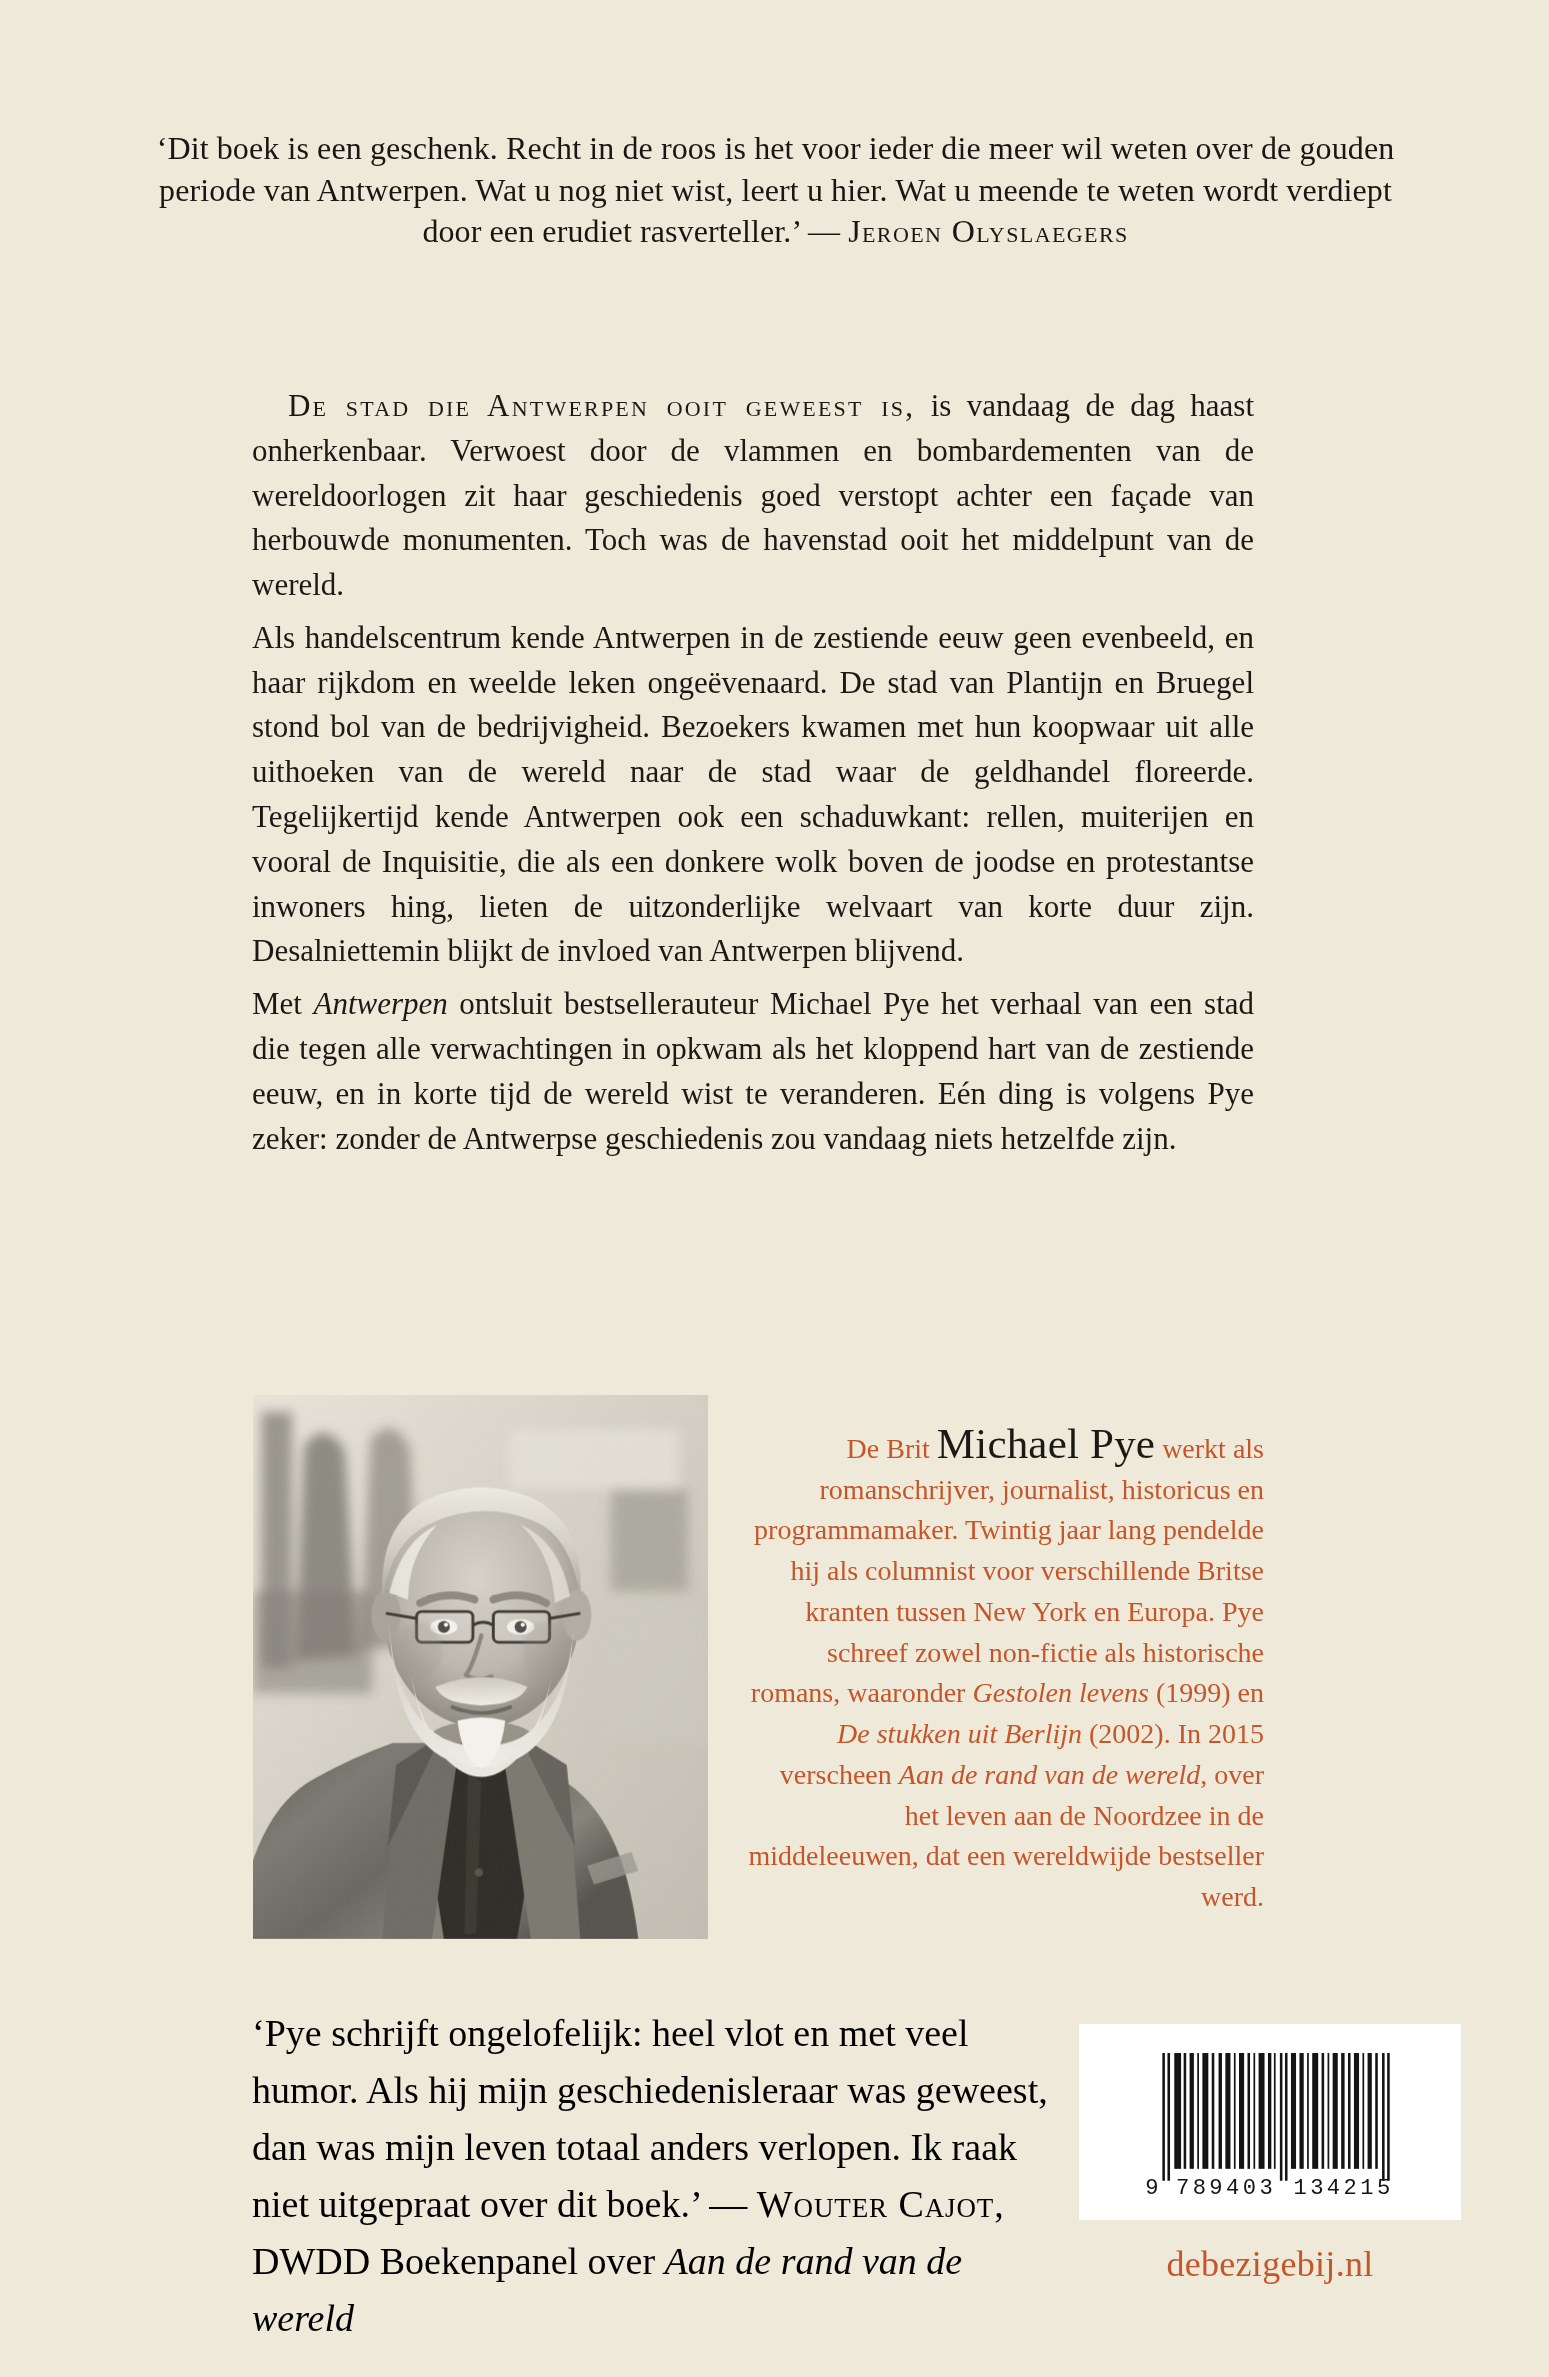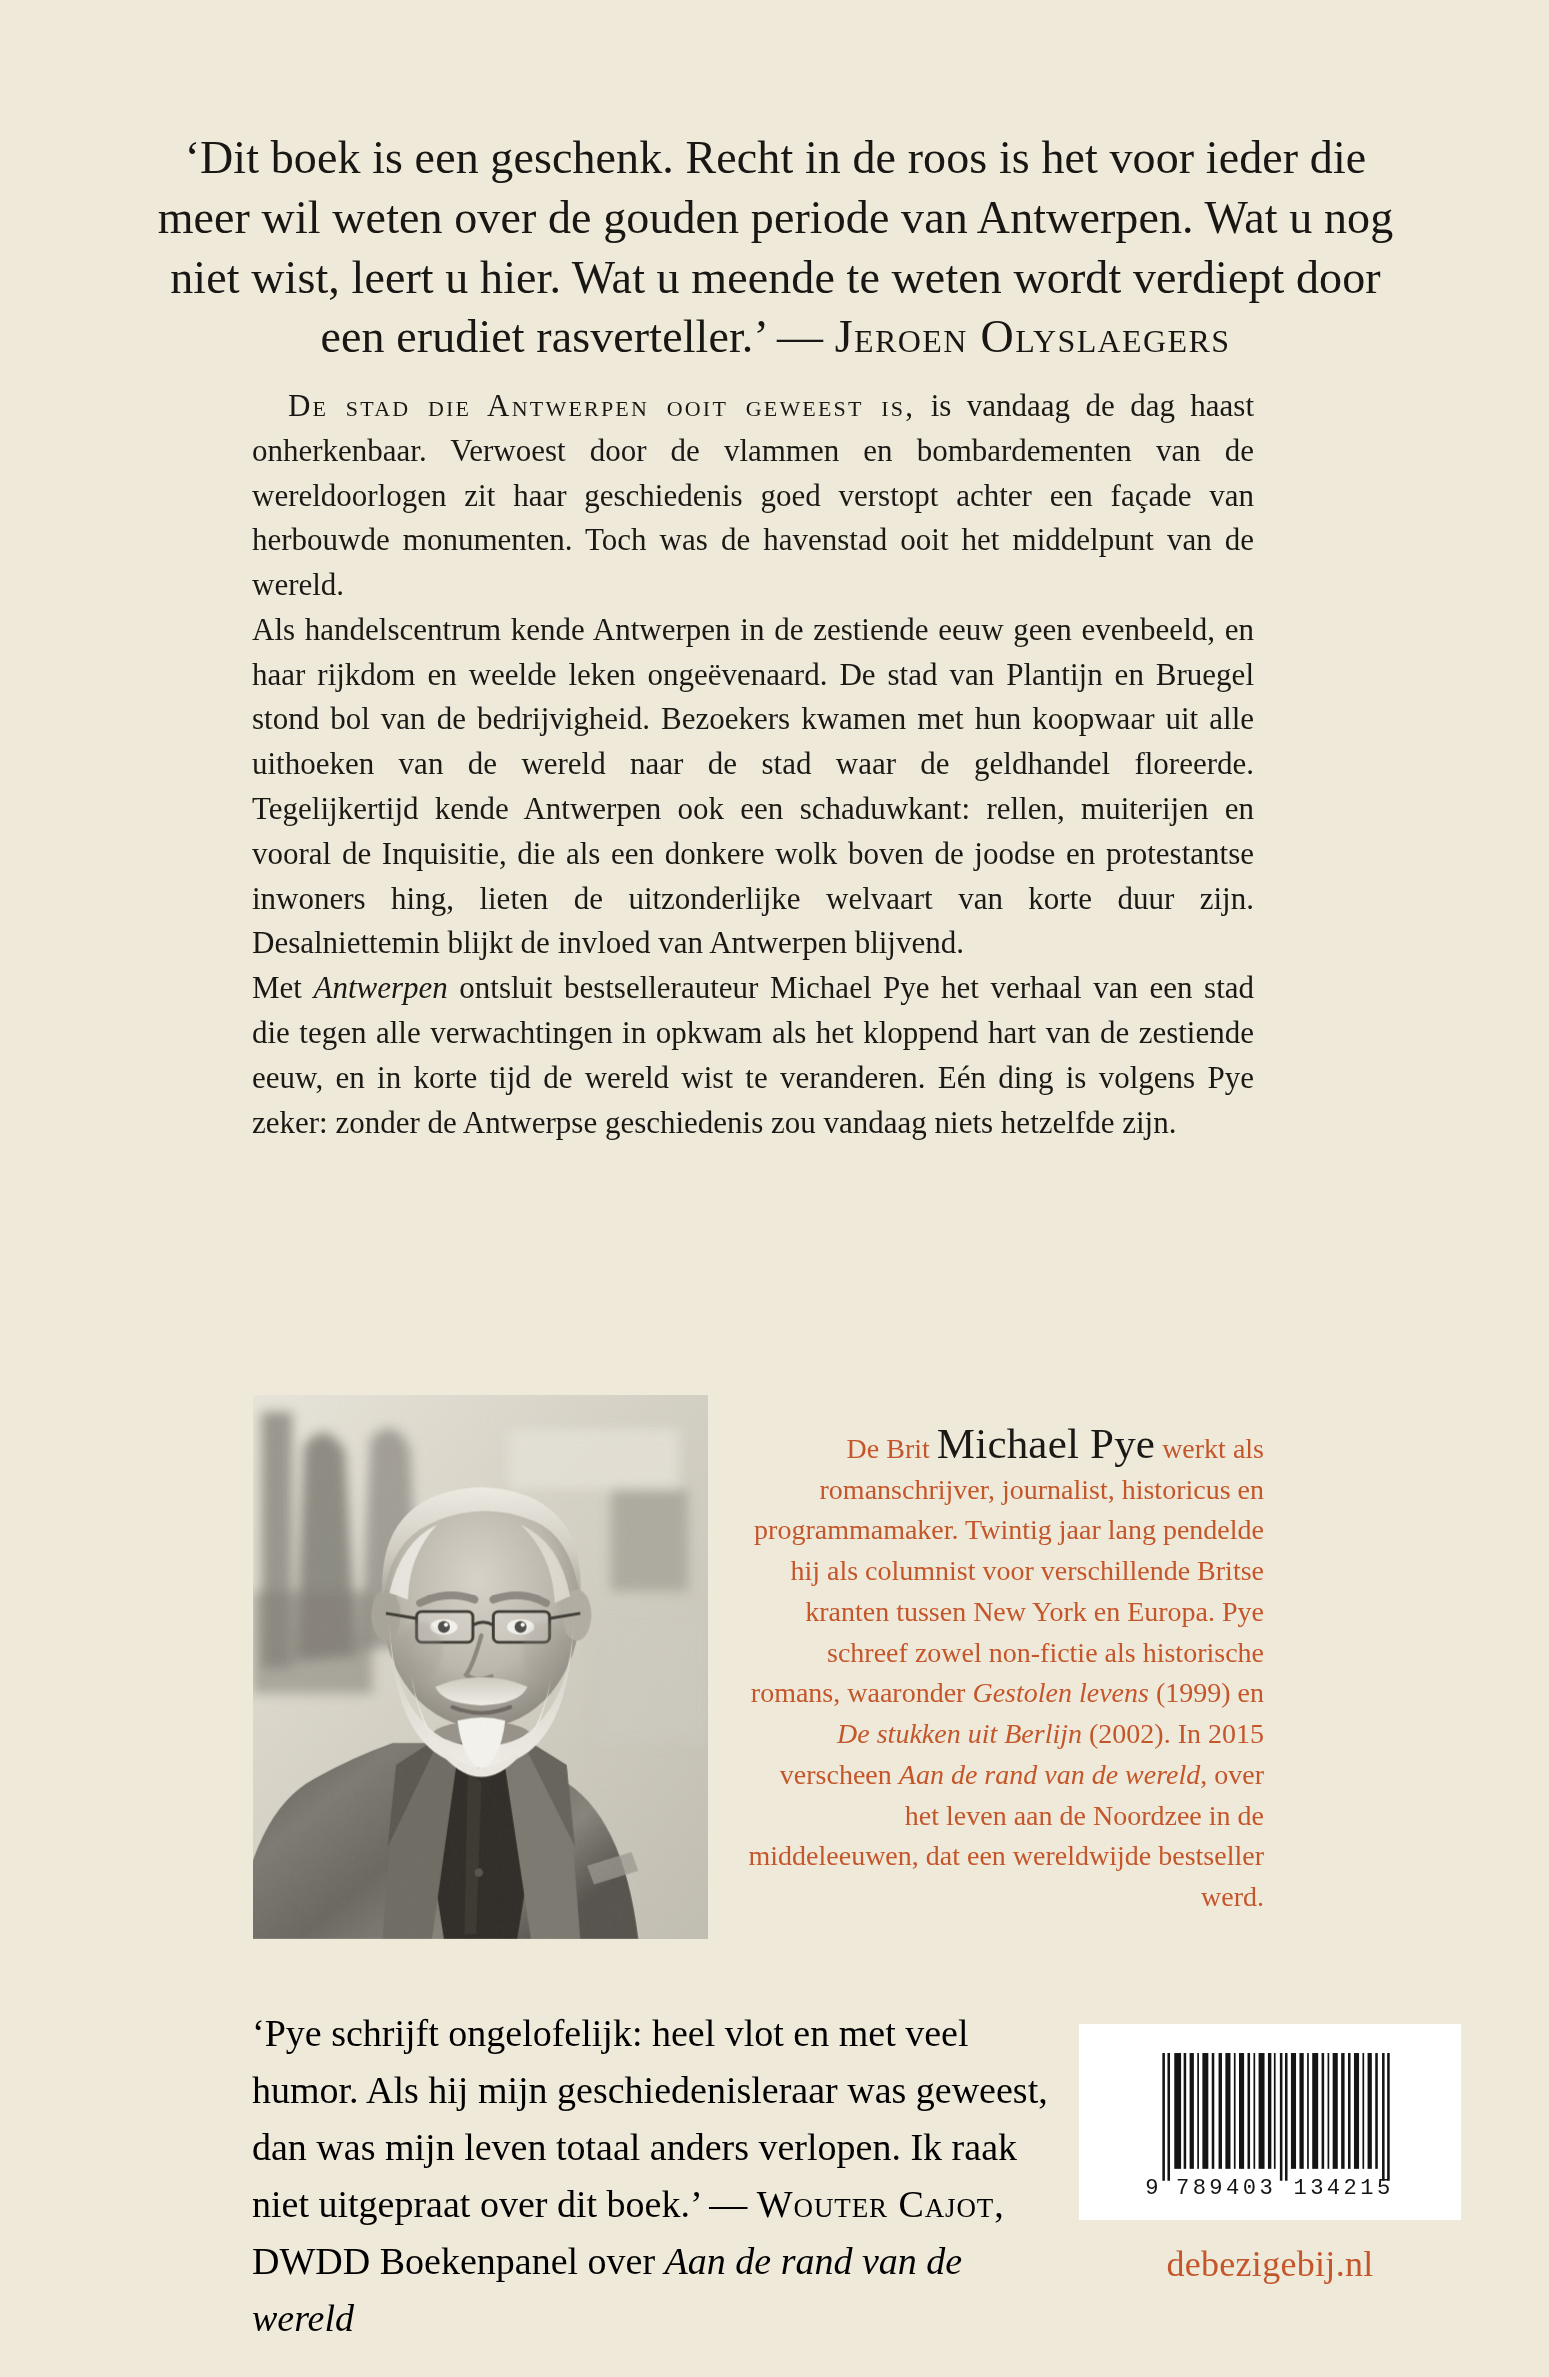--- a/index.html
+++ b/index.html
@@ -24,21 +24,21 @@
     background: #efe9da;
   }
 
   
   .top-quote {
     position: absolute;
     left: 153px;
     top: 128px;
     width: 1245px;
     text-align: center;
-    font-size: 46px;
+    font-size: 32px;
     line-height: 1.30;
     letter-spacing: 0.1px;
     color: #191713;
   }
   .top-quote .attrib {
     font-variant: small-caps;
     text-transform: none;
     letter-spacing: 1.4px;
   }
 
@@ -50,21 +50,21 @@
     width: 1002px;
     font-size: 31px;
     line-height: 1.445;
     color: #1b1915;
     text-align: justify;
   }
   .blurb p {
     margin: 0;
     text-indent: 0;
   }
-  .blurb p + p { margin-top: 0px; }
+  .blurb p + p { margin-top: 8px; }
   .lead-caps {
     font-size: 31px;
     letter-spacing: 2.2px;
     color: #1b1915;
   }
   .blurb em { }
 
   
   .author-photo {
     position: absolute;

